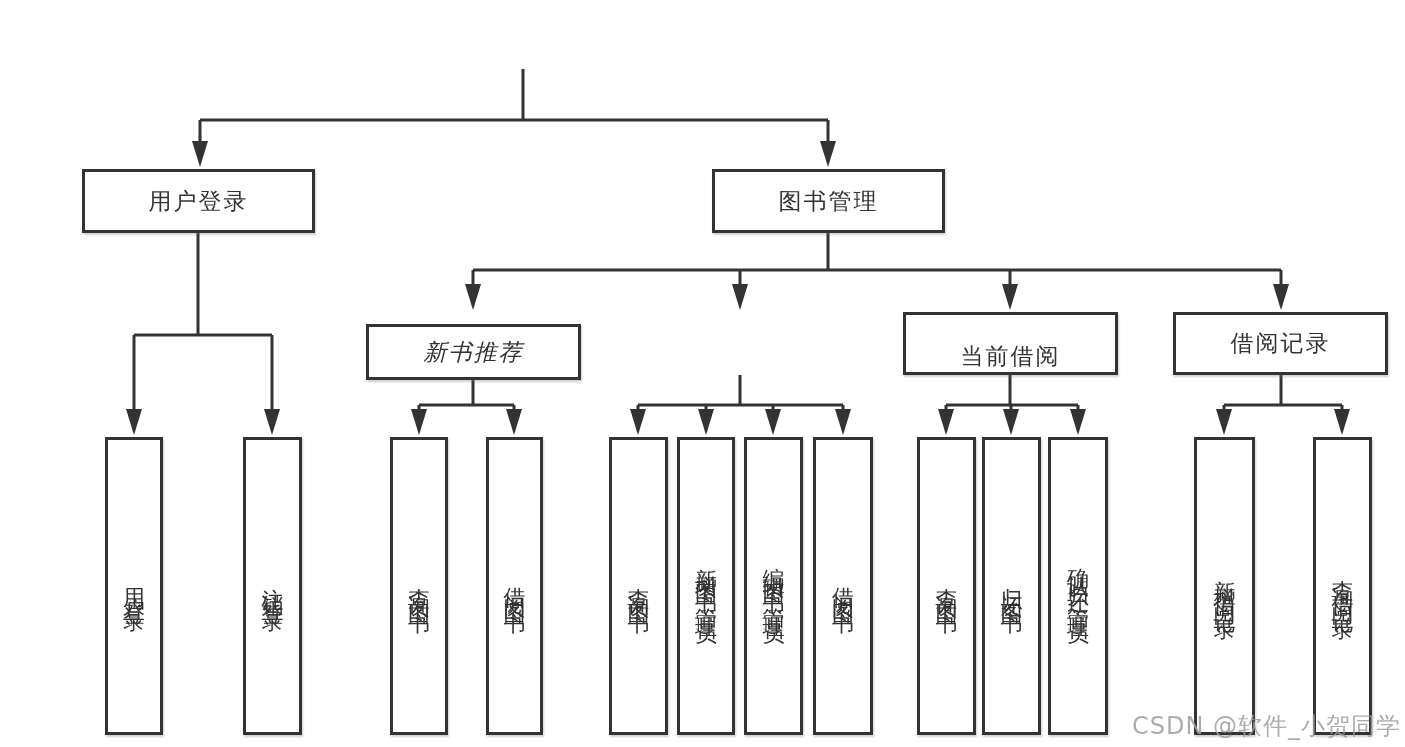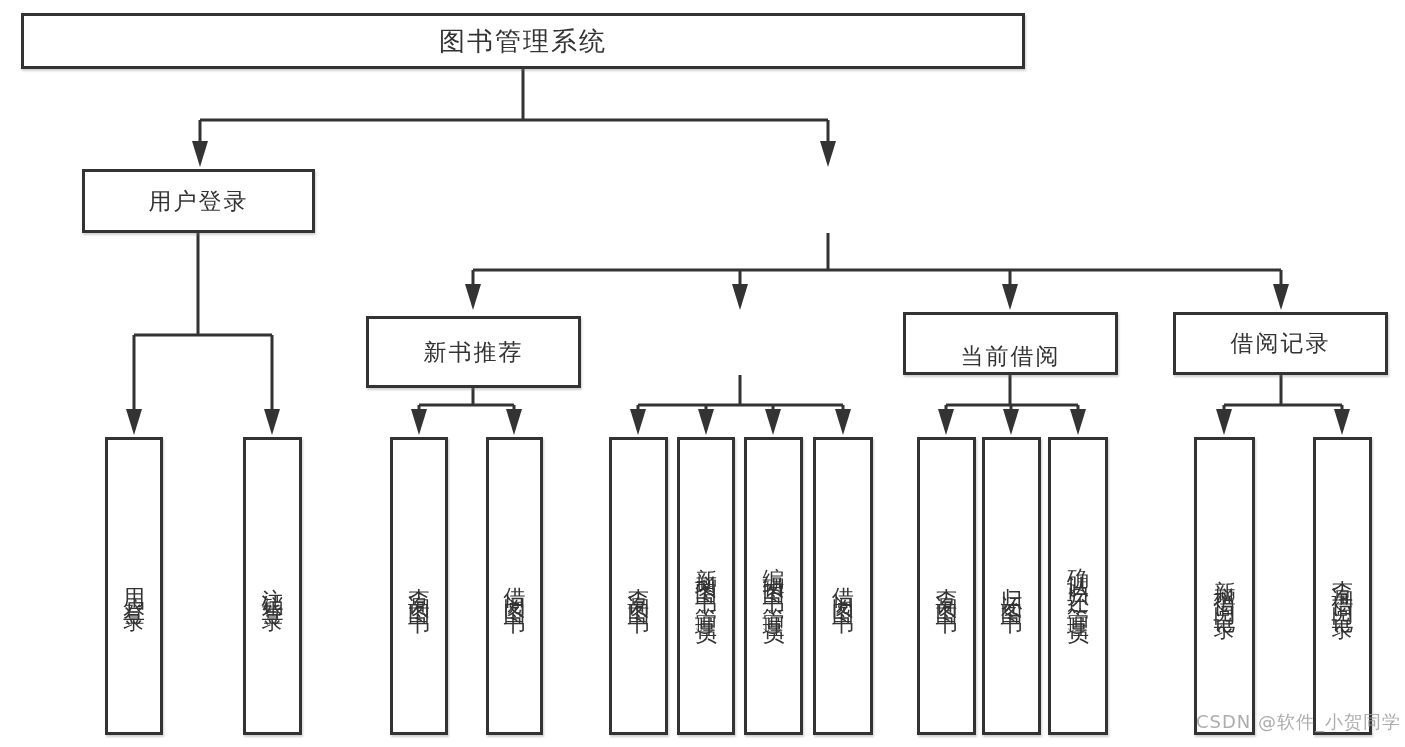--- a/index.html
+++ b/index.html
@@ -44,21 +44,21 @@
     text-orientation: mixed;
     font-size: 22px;
     letter-spacing: 8px;
     line-height: 1;
     white-space: nowrap;
   }
   .watermark {
     position: absolute;
     top: 710px;
     right: 4px;
-    font-size: 18px;
+    font-size: 24px;
     letter-spacing: 1px;
     color: rgba(158, 158, 158, 0.85);
     z-index: 5;
     white-space: nowrap;
   }
 </style>
 </head>
 <body>
 
 <div class="canvas">
@@ -87,29 +87,29 @@
       <polygon points="773,435 765,409 781,409"></polygon>
       <polygon points="843,435 835,409 851,409"></polygon>
       <polygon points="946,435 938,409 954,409"></polygon>
       <polygon points="1011,435 1003,409 1019,409"></polygon>
       <polygon points="1078,435 1070,409 1086,409"></polygon>
       <polygon points="1224,435 1216,409 1232,409"></polygon>
       <polygon points="1342,435 1334,409 1350,409"></polygon>
     </g>
   </svg>
 
-  <div class="box root-box" style="left:21px; top:13px; width:1004px; height:56px;">
-    <span class="hlabel">图书管理系统</span>
-  </div>
 
   <div class="box" style="left:82px; top:169px; width:233px; height:64px;">
     <span class="hlabel">用户登录</span>
   </div>
+  <div class="box" style="left:712px; top:169px; width:233px; height:64px;">
+    <span class="hlabel">图书管理</span>
+  </div>
 
-  <div class="box" style="left:366px; top:316px; width:215px; height:72px;">
+  <div class="box" style="left:366px; top:324px; width:215px; height:56px;font-style:italic;">
     <span class="hlabel">新书推荐</span>
   </div>
   <div class="box" style="left:903px; top:312px; width:215px; height:63px;align-items:flex-end;">
     <span class="hlabel">当前借阅</span>
   </div>
   <div class="box" style="left:1173px; top:312px; width:215px; height:63px;">
     <span class="hlabel">借阅记录</span>
   </div>
 
   <div class="box vbox" style="left:105px; top:437px; width:58px; height:298px;">

